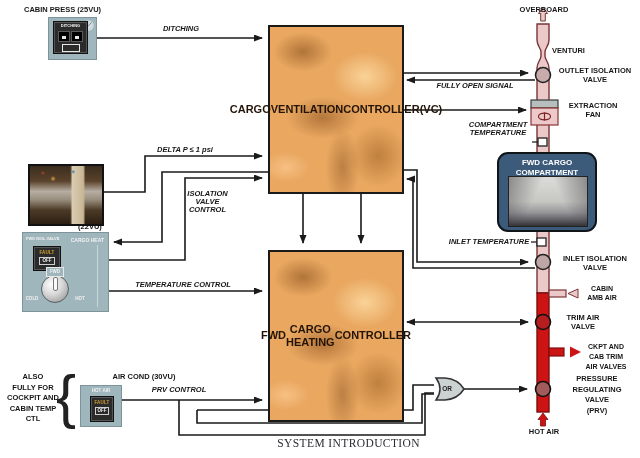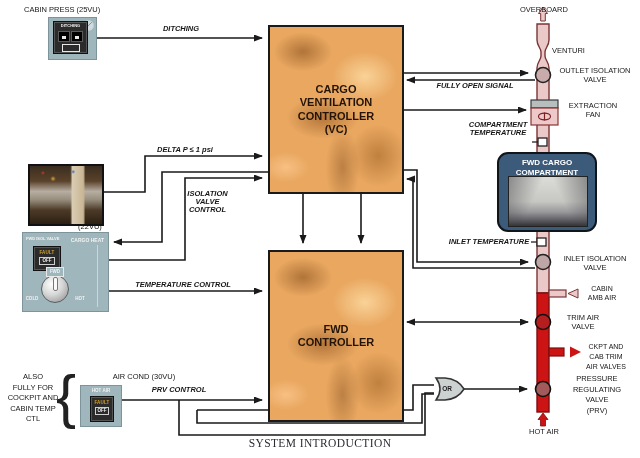--- a/index.html
+++ b/index.html
@@ -1,31 +1,31 @@
 <!DOCTYPE html>
 <html><head>
 <meta charset="utf-8">
 <style>
   html,body{margin:0;padding:0;background:#fff;}
   #stage{position:relative;width:640px;height:458px;background:#ffffff;overflow:hidden;
          font-family:"Liberation Sans",sans-serif;}
   .abs{position:absolute;}
   svg.wires{position:absolute;left:0;top:0;z-index:1;}
-  .lbl{position:absolute;z-index:3;font-weight:normal;color:#161616;font-size:7.5px;line-height:9px;text-align:center;}
+  .lbl{position:absolute;z-index:3;font-weight:bold;color:#161616;font-size:7.5px;line-height:9px;text-align:center;}
   .sig{position:absolute;z-index:3;font-weight:bold;font-style:italic;color:#161616;font-size:7.5px;line-height:9px;text-align:center;}
   .ctrl-box{position:absolute;z-index:2;border:2px solid #1a1a1a;
     background-color:#e9a760;
     background-image:
       radial-gradient(ellipse 45px 30px at 25% 15%, rgba(130,75,25,.55), transparent 65%),
       radial-gradient(ellipse 55px 42px at 72% 30%, rgba(255,225,170,.75), transparent 60%),
       radial-gradient(ellipse 60px 35px at 40% 55%, rgba(115,60,15,.45), transparent 60%),
       radial-gradient(ellipse 48px 52px at 82% 78%, rgba(150,90,30,.5), transparent 60%),
       radial-gradient(ellipse 40px 26px at 12% 85%, rgba(255,205,150,.65), transparent 60%),
       radial-gradient(ellipse 26px 60px at 55% 85%, rgba(120,70,25,.4), transparent 65%);
-    display:flex;flex-direction:column;align-items:center;justify-content:center;}
+    display:flex;flex-direction:row;align-items:center;justify-content:center;}
   .ctrl-box .t{font-weight:bold;font-size:11px;line-height:13.5px;color:#241408;text-align:center;}
   .panel{position:absolute;z-index:2;background:#a0b6bd;border:1px solid #7e949b;}
   .pbtn{position:absolute;background:#2b2b2b;border:1px solid #111;box-shadow:inset 0 0 0 1px #555;}
   .pbtn .fault{color:#d9a431;font-size:4.5px;font-weight:bold;text-align:center;margin-top:3px;letter-spacing:.2px;}
   .pbtn .off{color:#eee;font-size:4.5px;font-weight:bold;text-align:center;border:1px solid #cfcfcf;width:14px;margin:2px auto 0 auto;line-height:6px;}
   .whitebox{border:1px solid #e8e8e8;}
   .tinywhite{color:#f2f2f2;font-weight:bold;position:absolute;}
   .knob{position:absolute;width:26px;height:26px;border-radius:50%;border:1px solid #56605f;
         background:radial-gradient(circle at 38% 32%, #ffffff, #d6d6d6 45%, #8f8f8f 95%);}
   .knob::after{content:"";position:absolute;left:11px;top:1px;width:3px;height:12px;background:#fafafa;border:1px solid #777;border-radius:2px;}
@@ -125,20 +125,21 @@
 
   <div class="ctrl-box" style="left:268px;top:25px;width:132px;height:165px;">
     <div class="t">CARGO</div>
     <div class="t">VENTILATION</div>
     <div class="t">CONTROLLER</div>
     <div class="t">(VC)</div>
   </div>
 
   <div class="ctrl-box" style="left:268px;top:250px;width:132px;height:168px;">
     <div class="t">FWD</div>
+    <div class="t">CARGO HEATING</div>
     <div class="t">CONTROLLER</div>
   </div>
 
   <div class="lbl" style="left:24px;top:5px;width:100px;text-align:left;">CABIN PRESS (25VU)</div>
   <div class="panel" style="left:48px;top:17px;width:47px;height:41px;">
     <div class="abs" style="right:2px;top:2px;width:9px;height:9px;border-radius:50%;border:1px solid #c7d3d7;background:linear-gradient(135deg,#cfdbdf 45%,#7e949b 50%,#cfdbdf 55%);"></div>
     <div class="pbtn" style="left:4px;top:3px;width:33px;height:31px;">
       <div class="tinywhite" style="left:0;top:1px;width:100%;text-align:center;font-size:4px;">DITCHING</div>
       <div class="abs" style="left:4px;top:9px;width:10px;height:9px;background:#000;border:1px solid #5a5a5a;">
         <div class="abs" style="left:3px;top:4px;width:4px;height:3px;background:#e8e8e8;"></div>
@@ -238,15 +239,15 @@
   <div class="lbl" style="left:554px;top:374px;width:86px;line-height:10.5px;">
     <div>PRESSURE</div>
     <div>REGULATING</div>
     <div>VALVE</div>
     <div>(PRV)</div>
   </div>
   <div class="lbl" style="left:516px;top:427px;width:56px;">HOT AIR</div>
 
   <div class="or-lbl" style="left:438px;top:385px;width:18px;">OR</div>
 
-  <div class="serif-title" style="left:220px;top:437px;width:200px;">SYSTEM INTRODUCTION</div>
+  <div class="serif-title" style="left:220px;top:437px;width:200px;text-align:right;">SYSTEM INTRODUCTION</div>
 
 </div>
 
 </body></html>

